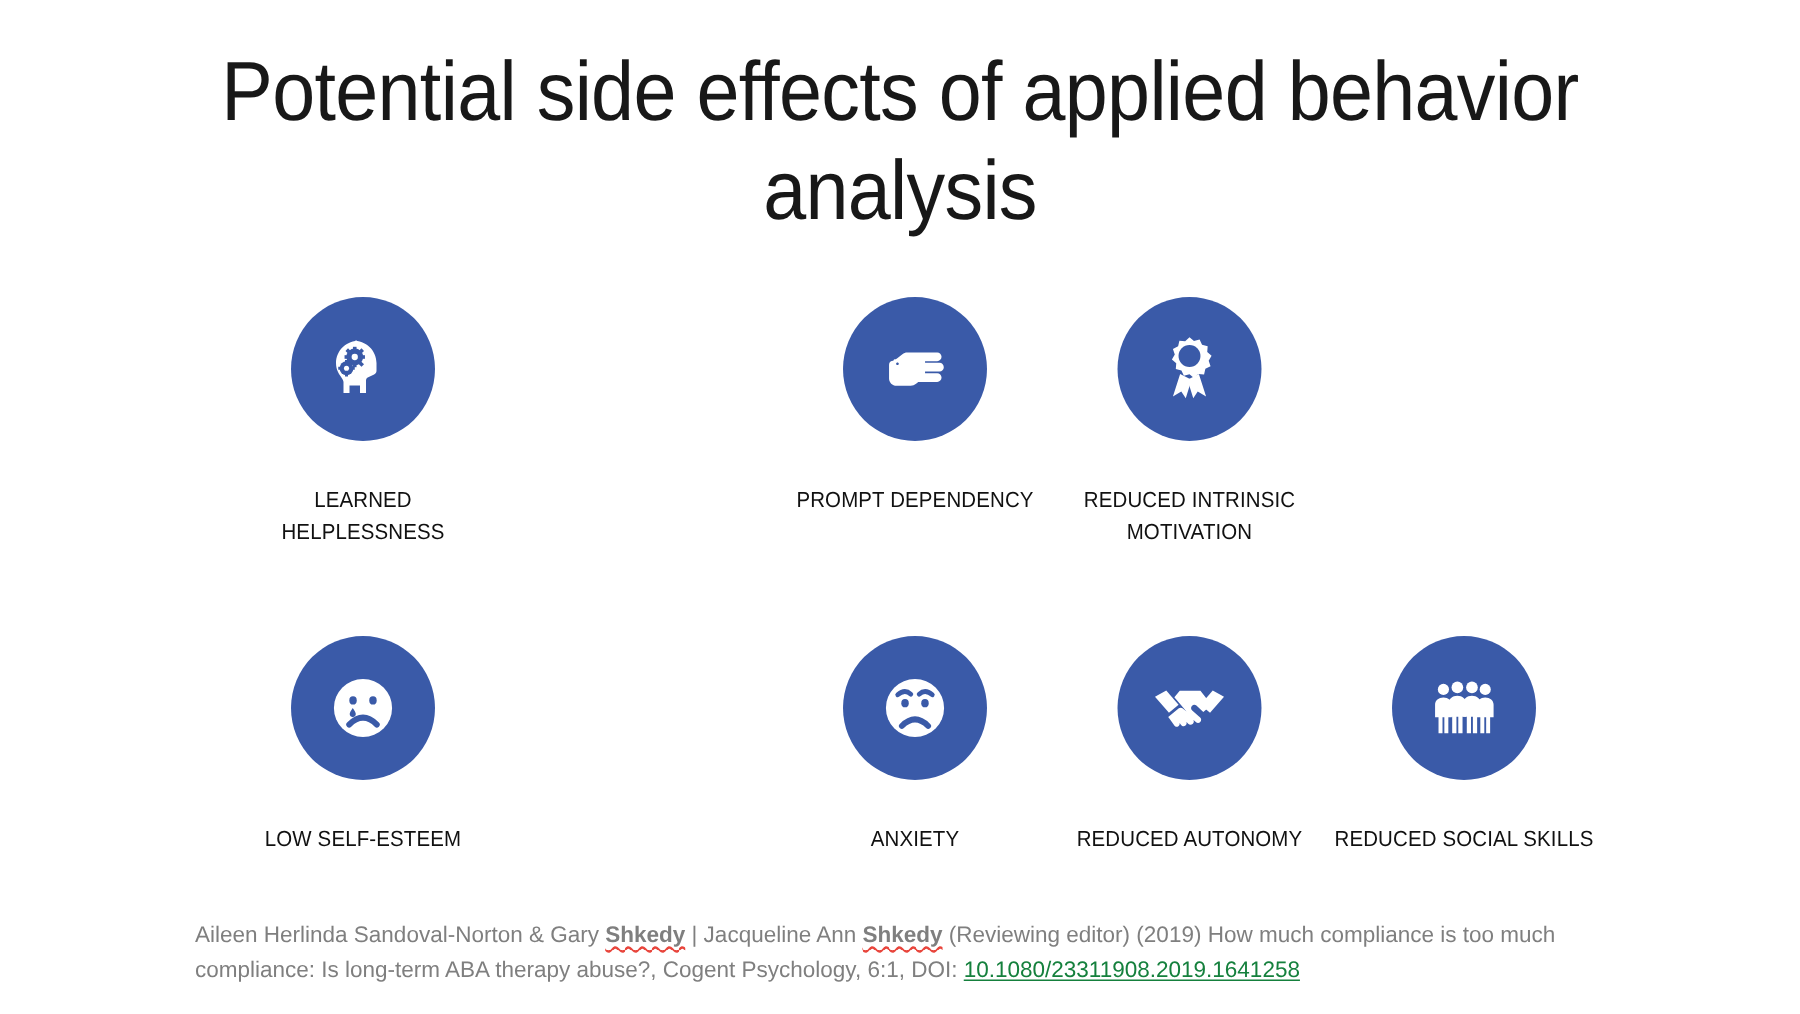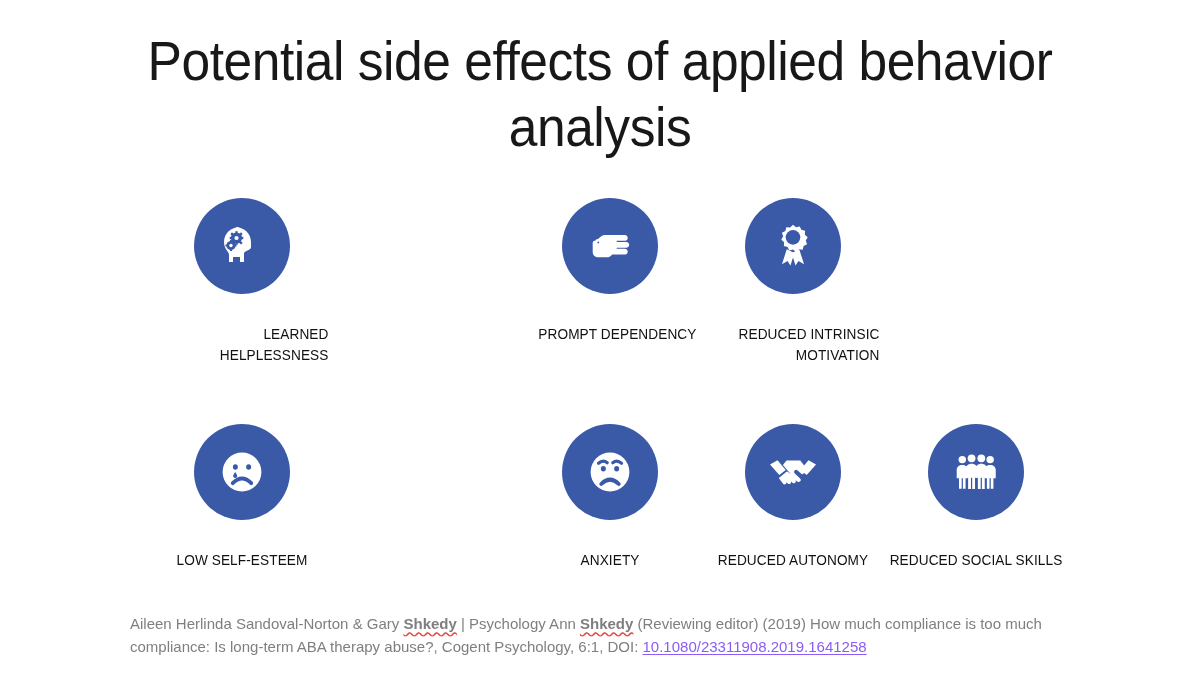--- a/index.html
+++ b/index.html
@@ -38,21 +38,21 @@
     left: 0;
     top: 0;
     width: 1200px;
     height: 676px;
   }
   .cell {
     position: absolute;
     width: 184px;
     text-align: center;
   }
-  .cell.row1 { top: 198px; text-align: right; }
+  .cell.row1 { top: 198px; }
   .cell.row2 { top: 424px; text-align: center; }
 
   .circle {
     width: 96px;
     height: 96px;
     border-radius: 50%;
     background: #3a5aa8;
     margin: 0 auto;
     display: flex;
     align-items: center;
@@ -85,21 +85,21 @@
   }
   .misspelled {
     text-decoration: underline wavy #e8453c;
     text-decoration-skip-ink: none;
     text-underline-offset: 2px;
     font-weight: bold;
   }
   .doi-link {
     text-decoration: underline;
     text-underline-offset: 2px;
-    color: #8b5cf6;
+    color: #15803d;
   }
 </style>
 </head>
 <body>
 
 <div class="slide-title">Potential side effects of applied behavior analysis</div>
 
 <div class="grid">
 
   <div class="cell row1" style="left:150px">
@@ -207,13 +207,13 @@
           <circle cx="42" cy="12" r="4.2"></circle>
           <path d="M42 18 c-3.6 0-6.3 2.3-6.3 5.5 v9.5 h2.6 v12 h3 V33 h1.4 v12 h3 V33 h2.6 v-9.5 c0-3.2-2.7-5.5-6.3-5.5 z"></path>
         </g>
       </svg>
     </div>
     <div class="cell-label">REDUCED SOCIAL SKILLS</div>
   </div>
 
 </div>
 
-<div class="citation"><span>Aileen Herlinda Sandoval-Norton &amp; Gary </span><span class="misspelled">Shkedy</span><span> | Psychology Ann </span><span class="misspelled">Shkedy</span><span> (Reviewing editor) (2019) How much compliance is too much compliance: Is long-term ABA therapy abuse?, Cogent Psychology, 6:1, DOI: </span><span class="doi-link">10.1080/23311908.2019.1641258</span></div>
+<div class="citation"><span>Aileen Herlinda Sandoval-Norton &amp; Gary </span><span class="misspelled">Shkedy</span><span> | Jacqueline Ann </span><span class="misspelled">Shkedy</span><span> (Reviewing editor) (2019) How much compliance is too much compliance: Is long-term ABA therapy abuse?, Cogent Psychology, 6:1, DOI: </span><span class="doi-link">10.1080/23311908.2019.1641258</span></div>
 
 </body></html>

